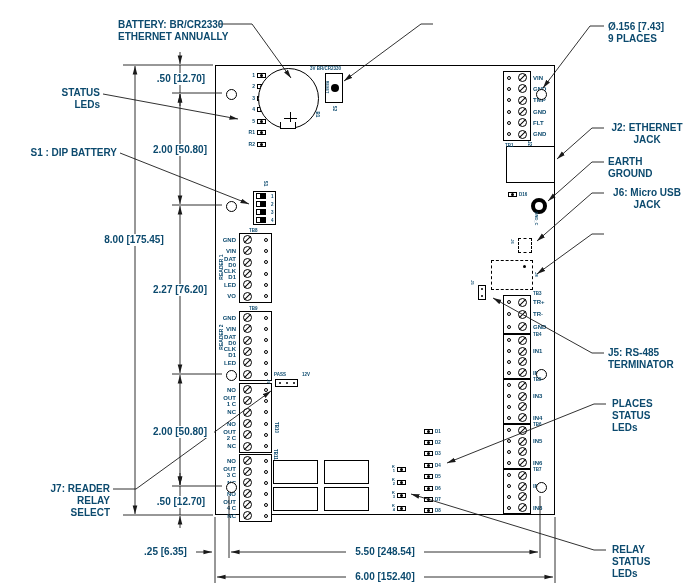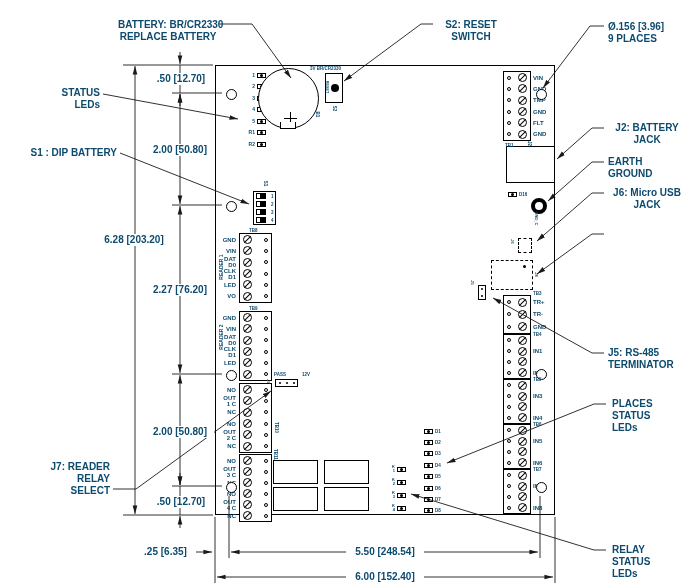--- a/index.html
+++ b/index.html
@@ -648,44 +648,40 @@
       <line x1="385" y1="540" x2="231" y2="540" marker-end="url(#ar)"></line>
       <line x1="385" y1="540" x2="538" y2="540" marker-end="url(#ar)"></line>
       <line x1="385" y1="565" x2="217" y2="565" marker-end="url(#ar)"></line>
       <line x1="385" y1="565" x2="553" y2="565" marker-end="url(#ar)"></line>
       <line x1="196" y1="540" x2="212" y2="540" marker-end="url(#ar)"></line>
     </g>
   </svg>
 
   <div class="ann ta-c" style="left:118px;top:7px;width:100px">
     <div>BATTERY: BR/CR2330</div>
-    <div>REPLACE BATTERY</div>
-  </div>
-  <div class="ann ta-c" style="left:436px;top:7px;width:70px">
-    <div>S2: RESET</div>
-    <div>SWITCH</div>
+    <div>ETHERNET ANNUALLY</div>
   </div>
   <div class="ann" style="left:608px;top:9px">
-    <div>Ø.156 [3.96]</div>
+    <div>Ø.156 [7.43]</div>
     <div>9 PLACES</div>
   </div>
   <div class="ann ta-r" style="left:40px;top:75px;width:60px">
     <div>STATUS</div>
     <div>LEDs</div>
   </div>
   <div class="ann ta-r" style="left:10px;top:135px;width:107px">
     <div>S1 : DIP BATTERY</div>
   </div>
-  <div class="ann ta-r" style="left:40px;top:449px;width:70px">
+  <div class="ann ta-r" style="left:40px;top:471px;width:70px">
     <div>J7: READER</div>
     <div>RELAY</div>
     <div>SELECT</div>
   </div>
   <div class="ann ta-c" style="left:604px;top:110px;width:86px">
-    <div>J2: BATTERY</div>
+    <div>J2: ETHERNET</div>
     <div>JACK</div>
   </div>
   <div class="ann" style="left:608px;top:144px">
     <div>EARTH</div>
     <div>GROUND</div>
   </div>
   <div class="ann ta-c" style="left:604px;top:175px;width:86px">
     <div>J6: Micro USB</div>
     <div>JACK</div>
   </div>
@@ -699,21 +695,21 @@
     <div>LEDs</div>
   </div>
   <div class="ann" style="left:612px;top:532px">
     <div>RELAY</div>
     <div>STATUS</div>
     <div>LEDs</div>
   </div>
 
   <div class="dim" style="left:150px;top:61px;width:62px">.50 [12.70]</div>
   <div class="dim" style="left:146px;top:132px;width:68px">2.00 [50.80]</div>
-  <div class="dim" style="left:96px;top:222px;width:76px">6.28 [203.20]</div>
+  <div class="dim" style="left:96px;top:222px;width:76px">8.00 [175.45]</div>
   <div class="dim" style="left:148px;top:272px;width:64px">2.27 [76.20]</div>
   <div class="dim" style="left:146px;top:414px;width:68px">2.00 [50.80]</div>
   <div class="dim" style="left:150px;top:484px;width:62px">.50 [12.70]</div>
   <div class="dim ta-r" style="left:138px;top:534px;width:55px">.25 [6.35]</div>
   <div class="dim" style="left:346px;top:534px;width:78px">5.50 [248.54]</div>
   <div class="dim" style="left:346px;top:559px;width:78px">6.00 [152.40]</div>
 
 </div>
 
 </body></html>

